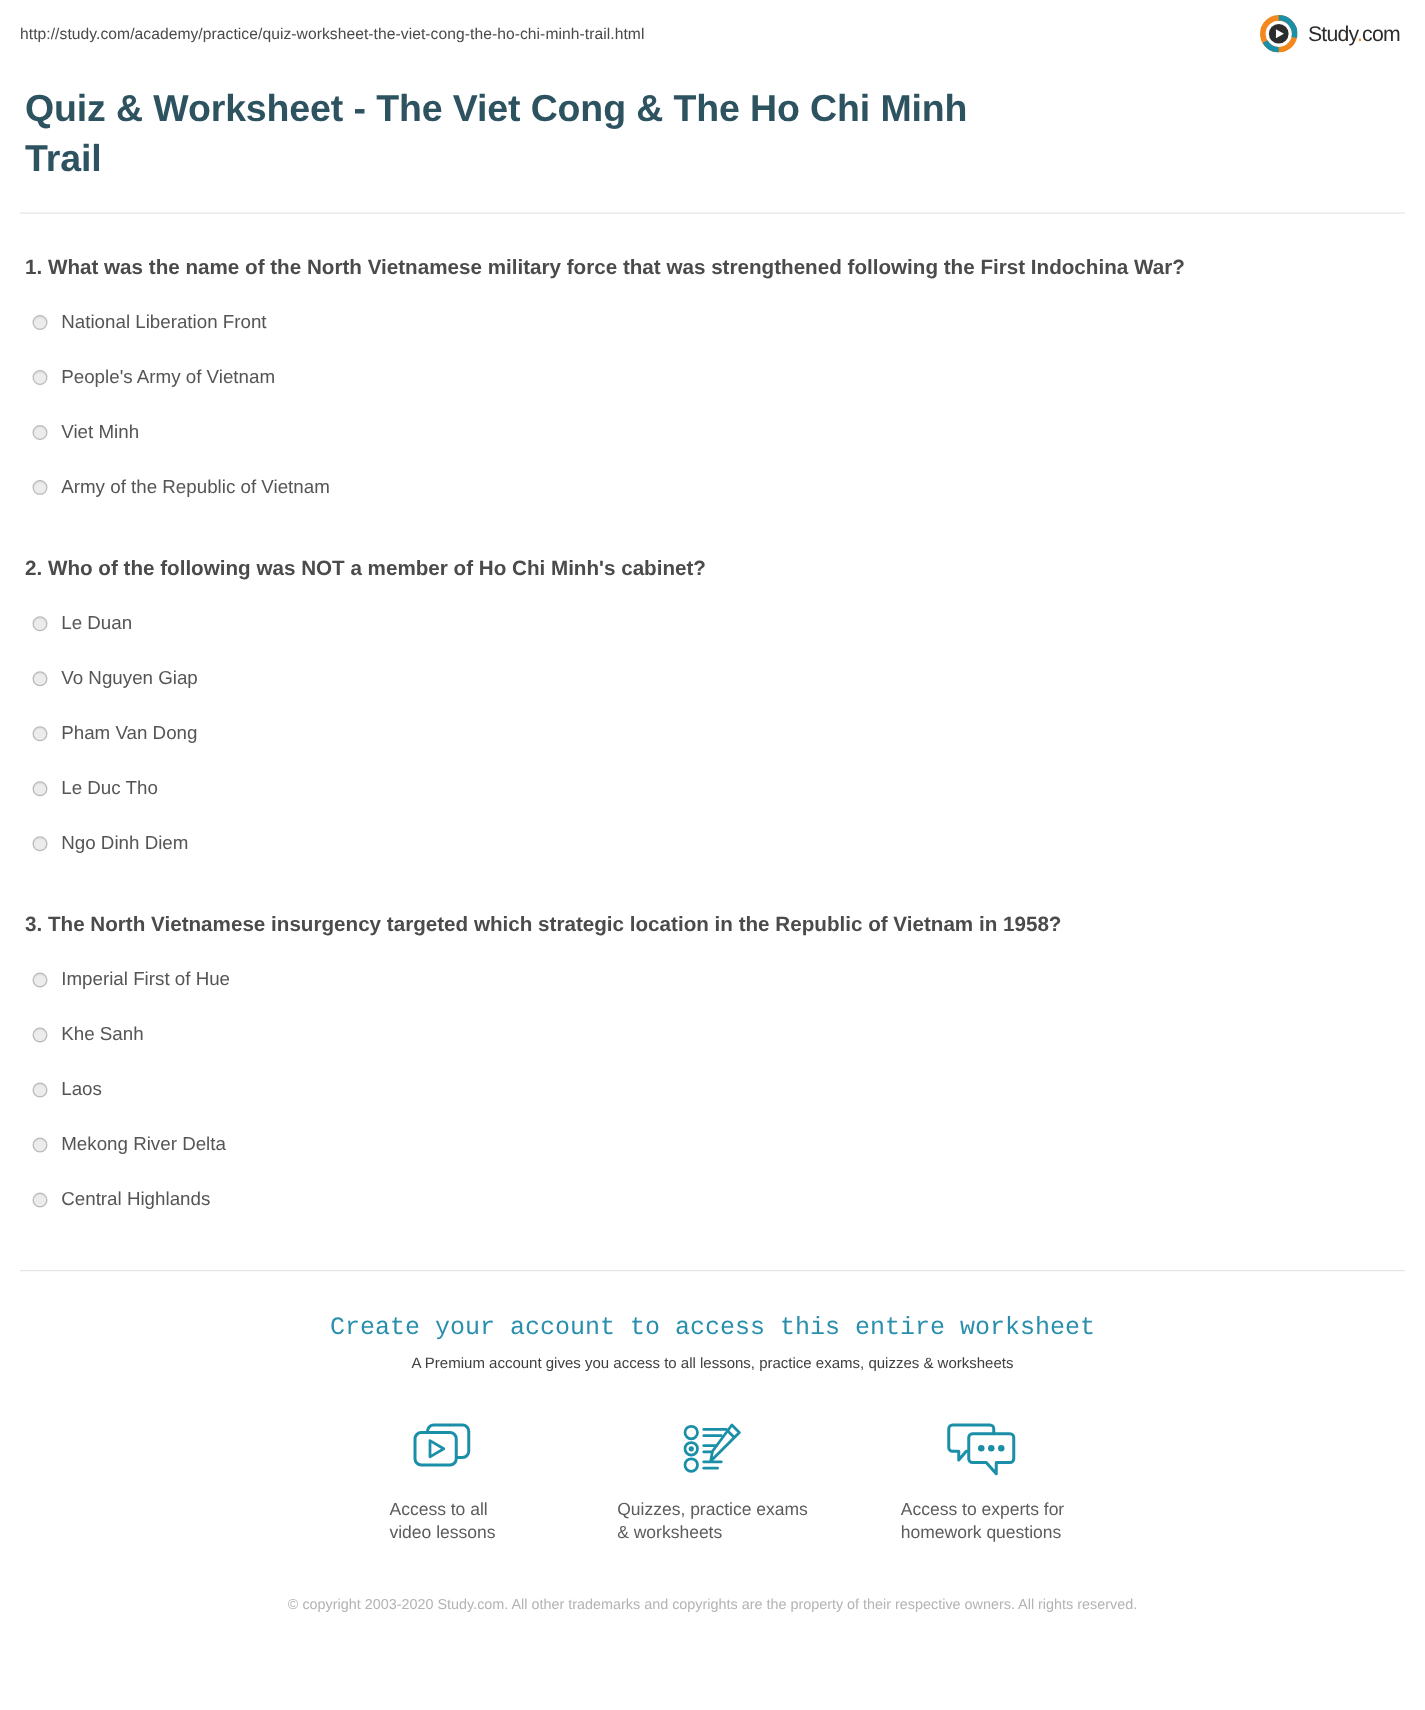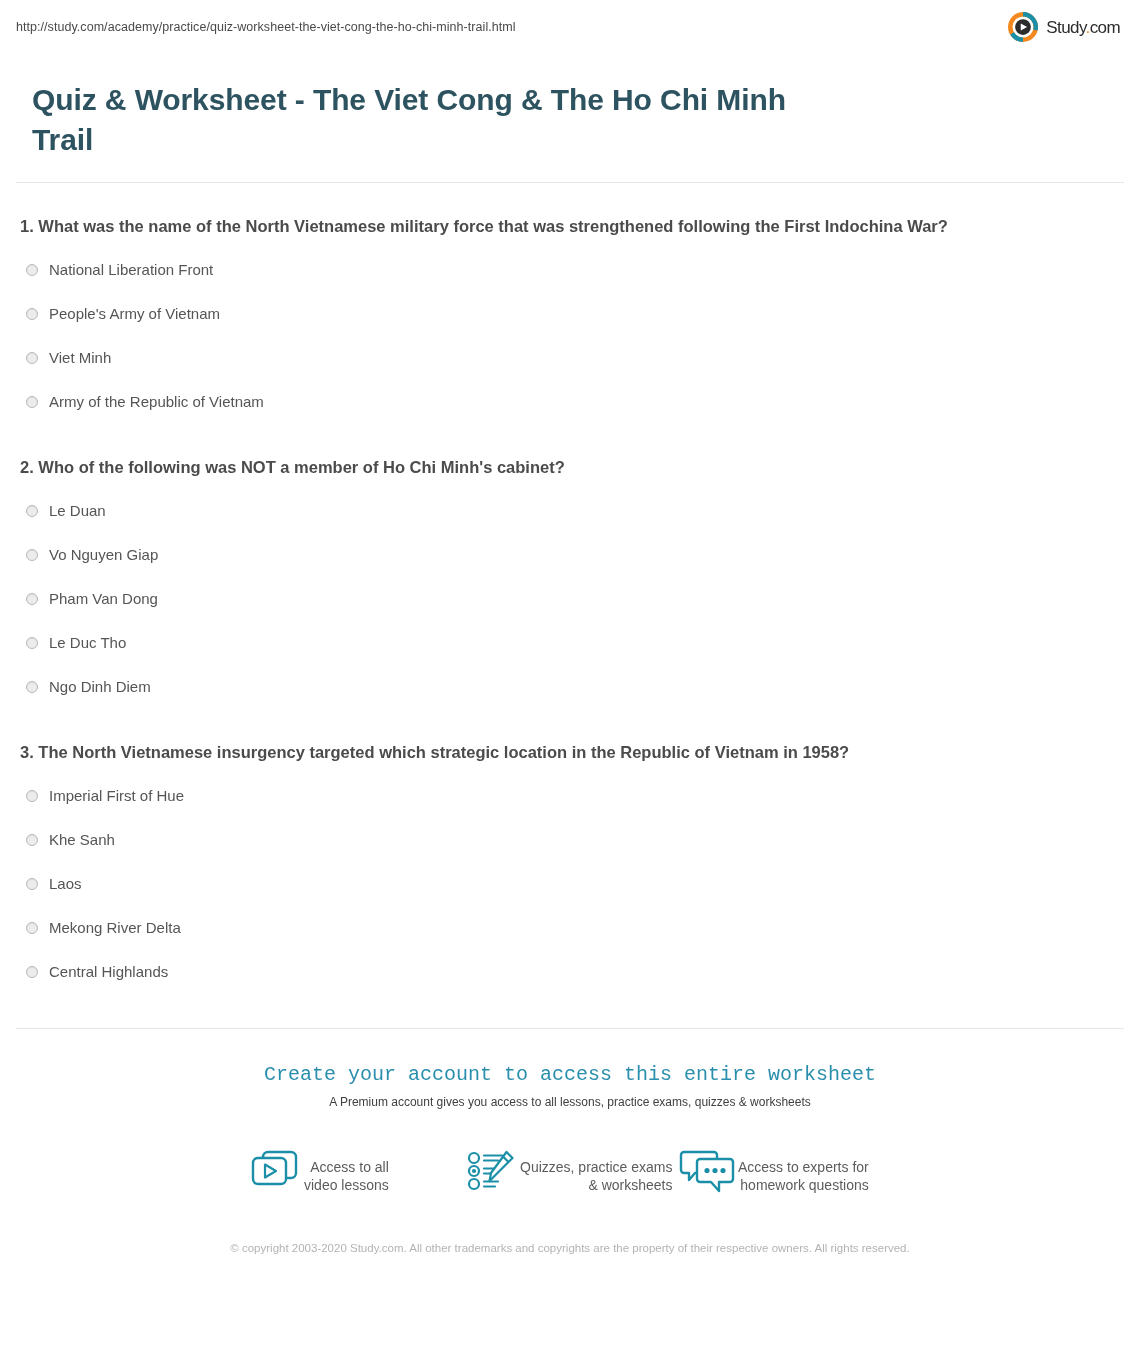--- a/index.html
+++ b/index.html
@@ -45,21 +45,21 @@
     font-weight: normal;
     color: #2c2c2c;
     letter-spacing: -0.6px;
     line-height: 1;
   }
   .brand-text .dot { color: #f2881e; }
 
   
   .title-wrap { padding: 10px 16px 0 16px; }
   h1.page-title {
-    margin: 16px;
+    margin: 4px;
     font-size: 30px;
     line-height: 1.33;
     font-weight: bold;
     color: #2e5360;
     letter-spacing: -0.1px;
     max-width: 800px;
   }
   .rule {
     height: 1px;
     background: #e6e6e6;
@@ -122,23 +122,23 @@
   }
 
   .features {
     display: flex;
     justify-content: center;
     gap: 0;
     padding-top: 32px;
   }
   .feature {
     width: 216px;
-    text-align: right;
-    display: flex;
-    flex-direction: row;
+    text-align: left;
+    display: flex;
+    flex-direction: column;
     align-items: center;
   }
   .feature-icon { height: 56px; display: flex; align-items: center; justify-content: center; }
   .feature-label {
     margin-top: 11px;
     font-size: 14px;
     line-height: 1.33;
     color: #5c5c5c;
     white-space: pre-line;
   }

